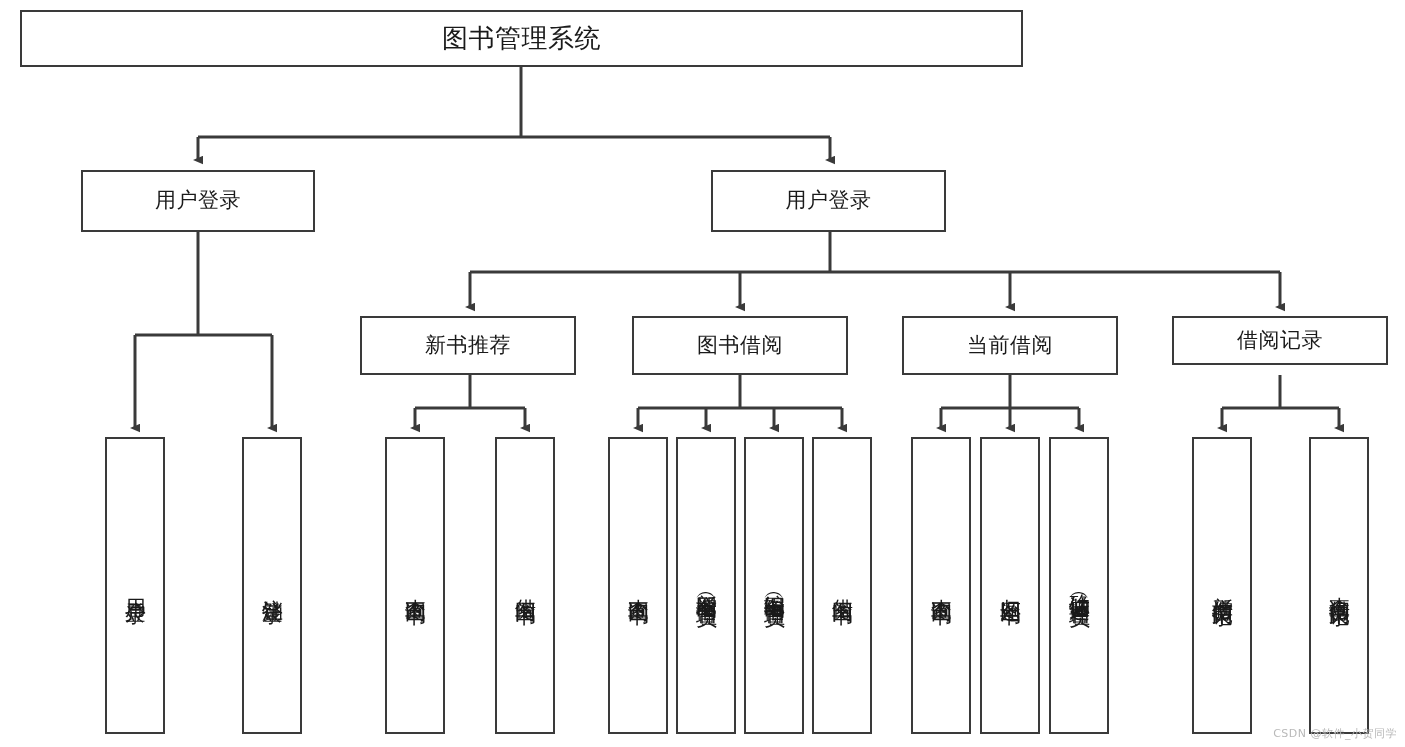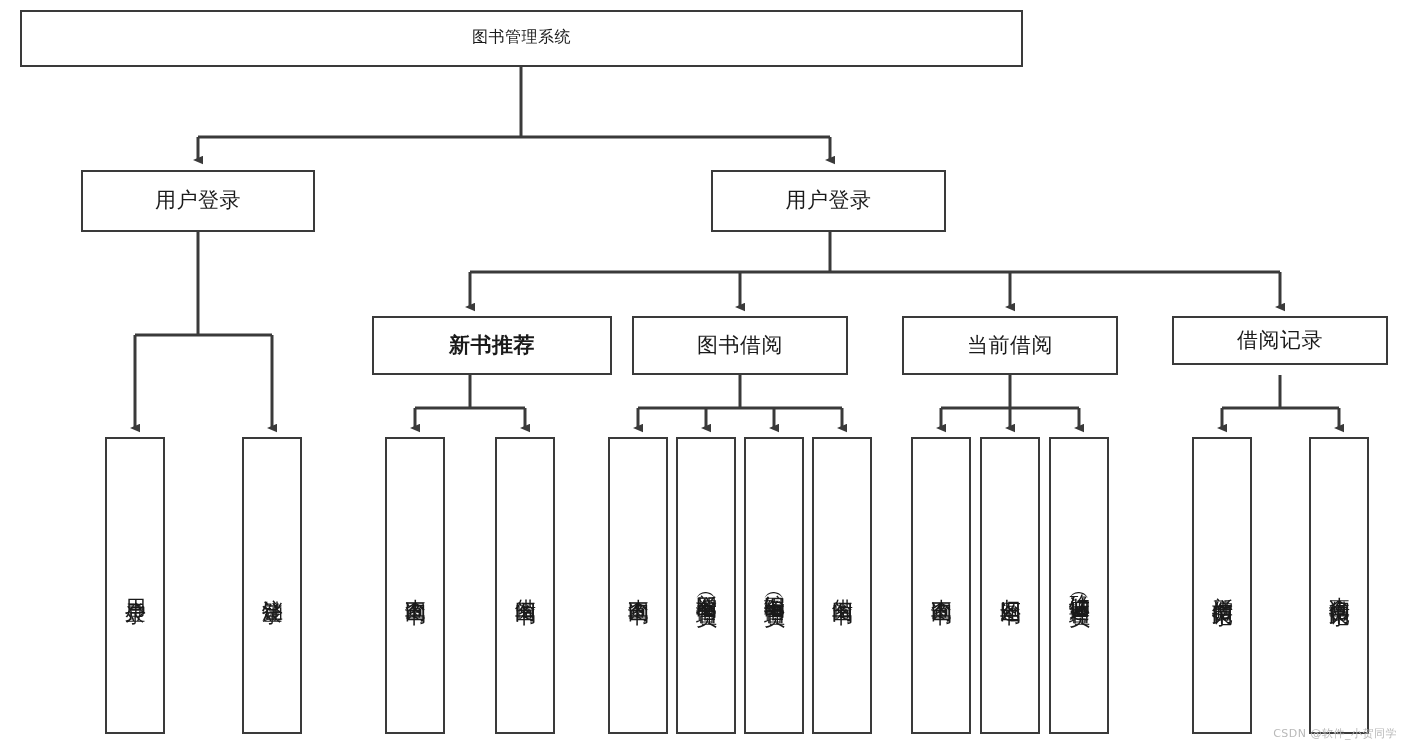--- a/index.html
+++ b/index.html
@@ -36,22 +36,21 @@
     justify-content: center;
     color: #1a1a1a;
   }
   .node-h {
     font-size: 21px;
     letter-spacing: 0.5px;
     line-height: 1.1;
     white-space: nowrap;
   }
   .node-root .node-label {
-    font-size: 16px;
-    font-family: Liberation Mono, monospace;
+    font-size: 26px;
   }
   .node-v {
     writing-mode: vertical-rl;
     text-orientation: upright;
   }
   .node-v .node-label {
     writing-mode: vertical-rl;
     text-orientation: upright;
     font-size: 21px;
     line-height: 1.18;
@@ -146,21 +145,21 @@
   </div>
 
   <div class="node node-h" style="left:81px; top:170px; width:234px; height:62px;">
     <span class="node-label">用户登录</span>
   </div>
 
   <div class="node node-h" style="left:711px; top:170px; width:235px; height:62px;">
     <span class="node-label">用户登录</span>
   </div>
 
-  <div class="node node-h" style="left:372px; top:316px; width:240px; height:59px;font-weight:bold;">
+  <div class="node node-h" style="left:360px; top:316px; width:216px; height:59px;">
     <span class="node-label">新书推荐</span>
   </div>
 
   <div class="node node-h" style="left:902px; top:316px; width:216px; height:59px;">
     <span class="node-label">当前借阅</span>
   </div>
 
   <div class="node node-h" style="left:632px; top:316px; width:216px; height:59px;">
     <span class="node-label">图书借阅</span>
   </div>

